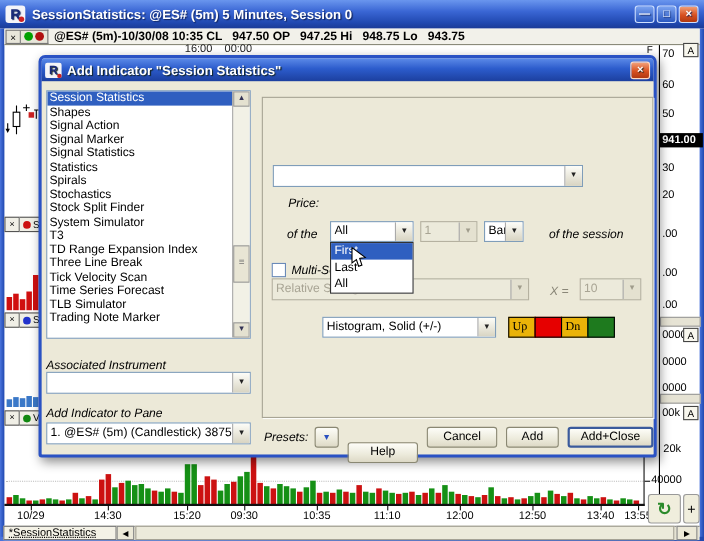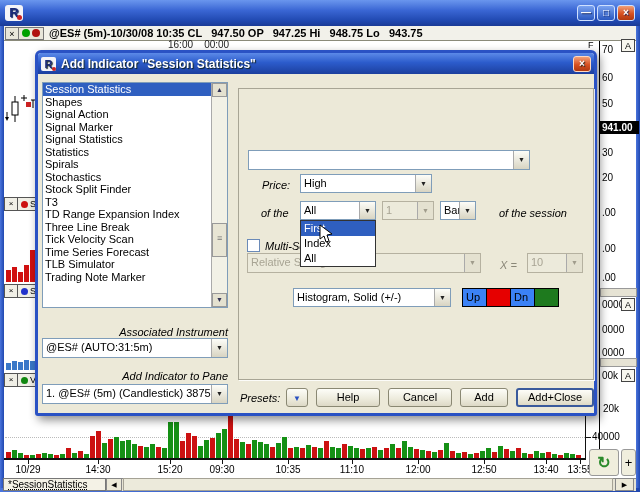--- a/index.html
+++ b/index.html
@@ -84,52 +84,53 @@
   .listbox{position:absolute;left:4px;top:8px;width:186px;height:226px;background:#fff;
     border:1px solid #7f9db9;box-sizing:border-box;overflow:hidden;}
   .li{height:12.5px;line-height:12.5px;padding-left:2px;white-space:nowrap;}
   .li.sel{background:#2f5fc0;color:#fff;}
   .lsb{position:absolute;right:0;top:0;width:16px;height:100%;background:#f2f1e6;border-left:1px solid #aaa;box-sizing:border-box;}
   .lsb-btn{position:absolute;left:0;width:15px;height:14px;background:#e4e1d0;border:1px solid #999;
     font-size:7px;text-align:center;line-height:12px;color:#335;box-sizing:border-box;}
   .lsb-thumb{position:absolute;left:0;top:140px;width:15px;height:34px;background:#e8e5d4;border:1px solid #999;box-sizing:border-box;}
   .lsb-thumb::after{content:"≡";position:absolute;left:4px;top:9px;font-size:9px;color:#777;}
   .clabel{position:absolute;color:#000;font-style:italic;}
-  .center186{left:4px;width:186px;text-align:right;}
+  .center186{left:4px;width:186px;text-align:left;}
   .dd{position:absolute;height:20px;background:#fff;border:1px solid #7f9db9;box-sizing:border-box;
     white-space:nowrap;overflow:hidden;}
   .dd .txt{position:absolute;left:3px;top:2px;right:16px;overflow:hidden;}
   .dd .arw{position:absolute;right:0;top:0;bottom:0;width:15px;background:linear-gradient(180deg,#fdfdf8,#d8d4c2);
     border-left:1px solid #aaa;text-align:center;font-size:7px;line-height:18px;color:#222;}
   .dd.dis{background:#eceadb;border-color:#b5b1a0;color:#a8a494;}
   .dd.dis .arw{color:#a09c8c;background:#e4e1d0;}
   .groupbox{position:absolute;left:200px;top:14px;width:356px;height:292px;border:1px solid #a8a595;
     box-shadow:1px 1px 0 rgba(255,255,255,.85);box-sizing:border-box;}
   .menu{position:absolute;left:262px;top:146px;width:76px;background:#fff;border:1px solid #333;z-index:30;box-sizing:border-box;}
   .mi{height:15px;line-height:15px;padding-left:3px;}
   .mi.hi{background:#2f5fc0;color:#fff;}
   .cursor{position:absolute;left:281px;top:150px;z-index:40;}
   .checkbox{position:absolute;left:209px;top:165px;width:13px;height:13px;background:#fff;border:1px solid #6a8ab8;box-sizing:border-box;}
   .updn{position:absolute;left:424px;top:214px;height:19px;display:flex;z-index:1;}
   .updn div{height:19px;border:1px solid #000;box-sizing:border-box;font-size:11px;line-height:17px;}
-  .updn .lab{width:25px;background:#3b82f6;padding-left:3px;margin-right:-1px;}
+  .updn .lab{width:25px;background:#eab308;padding-left:3px;margin-right:-1px;font-family:Liberation Serif, serif;}
   .updn .sw{width:25px;margin-right:-1px;}
   .btn{position:absolute;height:19px;background:linear-gradient(180deg,#fdfdf8,#eceadb 60%,#ddd9c6);
     border:1px solid #8a8873;border-radius:3px;font-size:11px;text-align:center;line-height:17px;box-sizing:border-box;}
   .btn.def{border:2px solid #3a5a9c;line-height:15px;}
   .presets-arrow{width:22px;}
   .presets-arrow span{color:#2a50c0;font-size:8px;}
 </style>
 </head>
 <body>
 
 <div id="screen">
 
   <div class="titlebar">
     <div class="logo">R</div>
+    <span>SessionStatistics: @ES# (5m) 5 Minutes, Session 0</span>
     <div class="winbtns">
       <div class="wbtn">—</div>
       <div class="wbtn">□</div>
       <div class="wbtn close">×</div>
     </div>
   </div>
 
   <div class="frame" style="left:0;top:26px;width:4px;height:466px;"></div>
   <div class="frame" style="left:636px;top:26px;width:4px;height:466px;"></div>
   <div class="frame" style="left:0;top:488px;width:640px;height:4px;"></div>
@@ -373,57 +374,53 @@
         <div style="margin-right:2px;">
             <div class="li sel">Session Statistics</div>
             <div class="li">Shapes</div>
             <div class="li">Signal Action</div>
             <div class="li">Signal Marker</div>
             <div class="li">Signal Statistics</div>
             <div class="li">Statistics</div>
             <div class="li">Spirals</div>
             <div class="li">Stochastics</div>
             <div class="li">Stock Split Finder</div>
+            <div class="li">System Simulator</div>
             <div class="li">T3</div>
             <div class="li">TD Range Expansion Index</div>
             <div class="li">Three Line Break</div>
             <div class="li">Tick Velocity Scan</div>
             <div class="li">Time Series Forecast</div>
             <div class="li">TLB Simulator</div>
             <div class="li">Trading Note Marker</div>
           </div>
         <div class="lsb">
           <div class="lsb-btn" style="top:0;">▲</div>
           <div class="lsb-thumb"></div>
           <div class="lsb-btn" style="bottom:0;">▼</div>
         </div>
       </div>
 
       <div class="clabel center186" style="top:252px;">Associated Instrument</div>
       <div class="dd" style="left:4px;top:264px;width:186px;">
-        <span class="txt">@ES# (AUTO:31:5m)</span>
           <span class="arw">▼</span>
       </div>
       <div class="clabel center186" style="top:296px;">Add Indicator to Pane</div>
       <div class="dd" style="left:4px;top:310px;width:186px;">
         <span class="txt">1. @ES# (5m) (Candlestick) 3875 I</span>
           <span class="arw">▼</span>
       </div>
 
       <div class="groupbox"></div>
 
       <div class="dd" style="left:210px;top:76px;width:282px;">
           <span class="arw">▼</span>
       </div>
 
       <div class="clabel" style="left:224px;top:105px;">Price:</div>
-      <div class="dd" style="left:262px;top:100px;width:132px;height:19px;">
-        <span class="txt">High</span>
-          <span class="arw">▼</span>
-      </div>
 
       <div class="clabel" style="left:223px;top:133px;">of the</div>
       <div class="dd" style="left:262px;top:127px;width:76px;height:19px;">
         <span class="txt">All</span>
           <span class="arw">▼</span>
       </div>
       <div class="dd dis" style="left:344px;top:127px;width:52px;height:19px;">
         <span class="txt">1</span>
           <span class="arw">▼</span>
       </div>
@@ -431,21 +428,21 @@
         <span class="txt">Bars</span>
           <span class="arw">▼</span>
       </div>
       <div class="clabel" style="left:461px;top:133px;">of the session</div>
 
       <div class="checkbox"></div>
       <div class="clabel" style="left:227px;top:166px;z-index:2;">Multi-Session</div>
 
       <div class="menu">
           <div class="mi hi">First</div>
-          <div class="mi">Index</div>
+          <div class="mi">Last</div>
           <div class="mi">All</div>
         </div>
 
       <svg class="cursor" width="16" height="20">
         <polygon points="1,1 1,15 5,12 7,18 10,17 8,11 13,10" fill="#fff" stroke="#000" stroke-width="1"></polygon>
       </svg>
 
       <div class="dd dis" style="left:209px;top:179px;width:234px;">
         <span class="txt">Relative Strength</span>
           <span class="arw">▼</span>
@@ -464,19 +461,19 @@
         <div class="lab">Up</div>
         <div class="sw" style="background: rgb(230, 0, 0);"></div>
         <div class="lab">Dn</div>
         <div class="sw" style="background: rgb(30, 122, 30);"></div>
       </div>
 
       <div class="clabel" style="left:202px;top:318px;">Presets:</div>
       <div class="btn presets-arrow" style="left:248px;top:314px;">
         <span>▼</span>
       </div>
-      <div class="btn" style="left:278px;top:314px;width:64px;">Help</div>
+      <div class="btn" style="left:278px;top:328px;width:64px;">Help</div>
       <div class="btn" style="left:350px;top:314px;width:64px;">Cancel</div>
       <div class="btn" style="left:422px;top:314px;width:48px;">Add</div>
       <div class="btn def" style="left:478px;top:314px;width:78px;">Add+Close</div>
     </div>
   </div>
 </div>
 
 </body></html>

